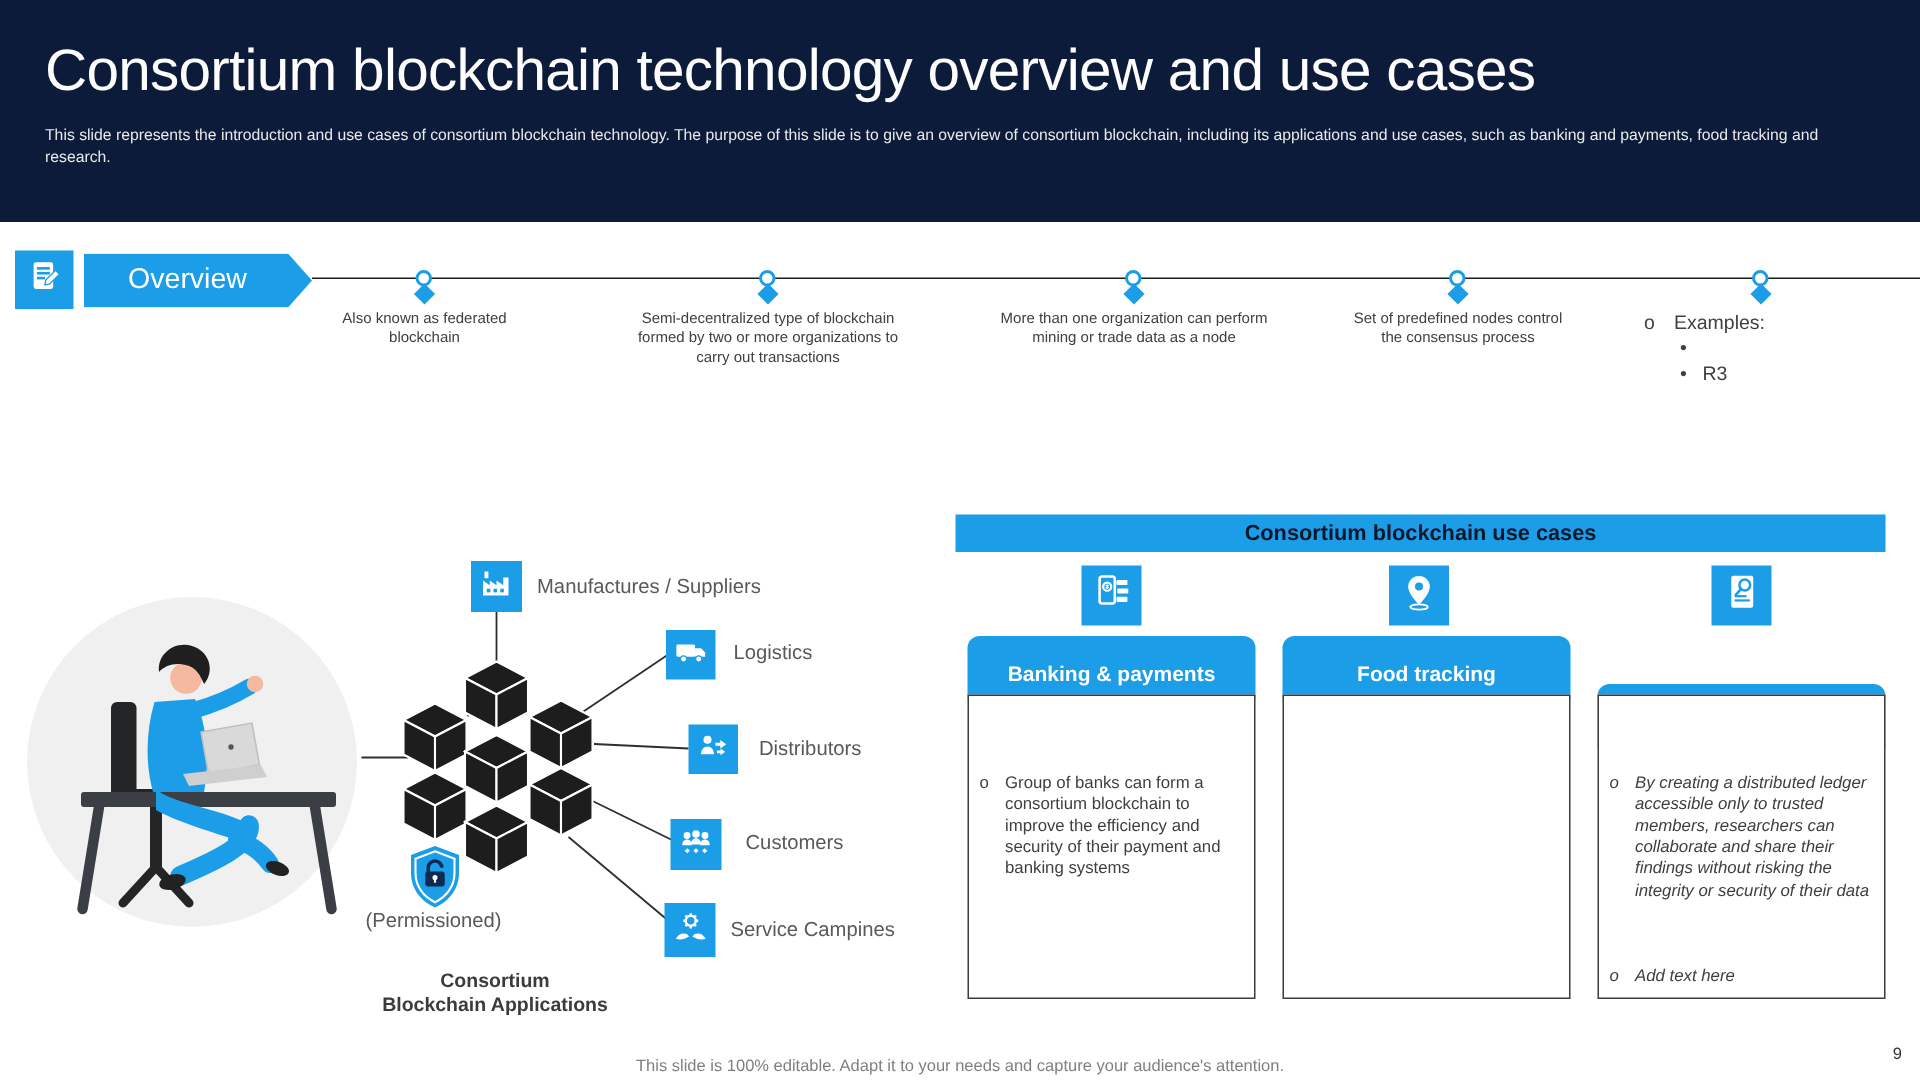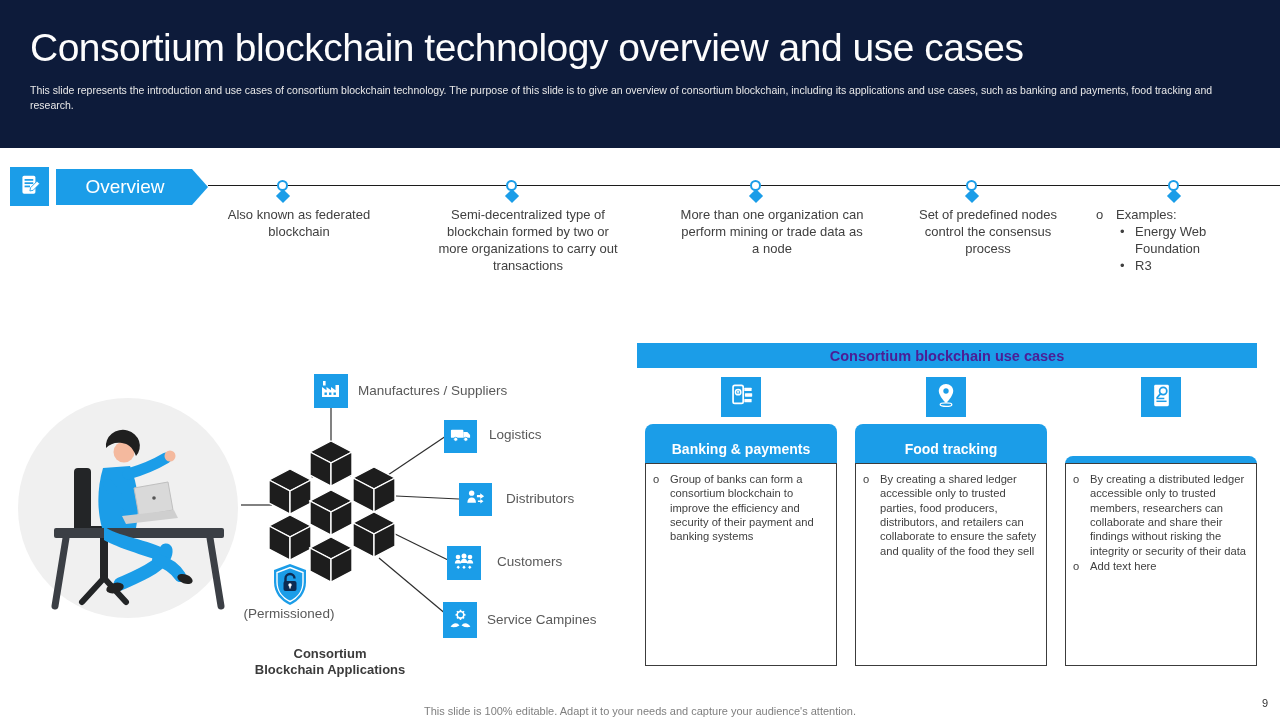--- a/index.html
+++ b/index.html
@@ -17,42 +17,42 @@
   .hdr-sub { left:30px; top:83px; width:1222px; font-size:10.5px; line-height:1.4; color:#e9e9e9; }
 
   
   .ov-icon { left:10px; top:167px; width:39px; height:39px; background:#1b9de8; display:flex; align-items:center; justify-content:center; }
   .ov-banner { left:56px; top:169px; width:152px; height:36px; background:#1b9de8;
     clip-path:polygon(0 0, calc(100% - 16px) 0, 100% 50%, calc(100% - 16px) 100%, 0 100%);
     color:#fff; font-weight:normal; font-size:19px; display:flex; align-items:center; justify-content:center; padding-right:14px; }
   .tl-line { left:208px; top:185px; width:1072px; height:0; border-top:1.5px solid #1c1c1c; }
   .pin-circle { width:11px; height:11px; border-radius:50%; background:#fff; border:2px solid #1b9de8; top:180px; }
   .pin-diamond { width:10px; height:10px; background:#1b9de8; transform:rotate(45deg); top:191px; }
-  .tl-text { top:206px; font-size:13px; line-height:1.32; color:#404040; text-align:center;margin-left:16px; }
+  .tl-text { top:206px; font-size:10px; line-height:1.32; color:#404040; text-align:center; }
   .ex-block { left:1096px; top:206px; width:172px; font-size:13px; line-height:1.32; color:#404040; }
   .ex-row { display:flex; }
   .ex-row .m { width:20px; flex:none; }
   .ex-sub { margin-left:24px; }
   .ex-sub .ex-row .m { width:15px; }
 
   
   .label-gray { font-size:13.5px; color:#595959; white-space:nowrap; }
   .node-icon { background:#1b9de8; display:flex; align-items:center; justify-content:center; }
   .perm { left:214px; top:606px; width:150px; text-align:center; font-size:13.5px; color:#595959; }
   .caption { left:240px; top:646px; width:180px; text-align:center; font-weight:bold; font-size:13px; line-height:1.25; color:#3b3b3b; }
 
   
-  .uc-banner { left:637px; top:343px; width:620px; height:25px; background:#1b9de8; color:#4c1d95;
+  .uc-banner { left:637px; top:343px; width:620px; height:25px; background:#1b9de8; color:#0f172a;
     font-weight:bold; font-size:14.5px; display:flex; align-items:center; justify-content:center; }
   .uc-icon { top:377px; width:40px; height:40px; background:#1b9de8; display:flex; align-items:center; justify-content:center; }
   .uc-head { top:424px; width:192px; height:50px; background:#1b9de8; border-radius:8px; color:#fff;
     font-weight:bold; font-size:14px; display:flex; align-items:center; justify-content:center; }
   .uc-box { top:463px; width:192px; height:203px; border:1px solid #3c3c3c; background:#fff;
     padding:8px 7px 6px 7px; font-size:11.2px; line-height:1.28; color:#3f3f3f; }
-  .uc-bullet { display:flex; margin-bottom:1px; }
+  .uc-bullet { display:flex; margin-bottom:1px;margin-top:43px; }
   .uc-bullet::before { content:"o"; width:17px; flex:none; }
 
   
   .footer-note { left:0; top:705px; width:1280px; text-align:center; font-size:11px; color:#7f7f7f; }
   .page-num { right:12px; top:697px; font-size:11px; color:#333; }
 </style>
 </head>
 <body>
 
 <div class="abs hdr">
@@ -93,21 +93,20 @@
 <div class="abs tl-text" style="left:902px;width:140px;">Set of predefined nodes control the consensus process</div>
 
 <div class="abs ex-block">
   <div class="ex-row">
     <span class="m">o</span>
     <span>Examples:</span>
   </div>
   <div class="ex-sub">
     <div class="ex-row">
       <span class="m">•</span>
-      <span>Energy Web Foundation</span>
     </div>
     <div class="ex-row">
       <span class="m">•</span>
       <span>R3</span>
     </div>
   </div>
 </div>
 
 <svg class="abs" style="left:18px;top:398px;" width="220" height="220" viewBox="0 0 220 220">
   <circle cx="110" cy="110" r="110" fill="#f0f0f0"></circle>
@@ -314,25 +313,22 @@
 <div class="abs uc-head" style="left:1065px;margin-top:32px;">
   <span>Research</span>
 </div>
 
 <div class="abs uc-box" style="left:645px;">
   <div class="uc-bullet">
       <span>Group of banks can form a consortium blockchain to improve the efficiency and security of their payment and banking systems</span>
     </div>
 </div>
 <div class="abs uc-box" style="left:855px;">
-  <div class="uc-bullet">
-      <span>By creating a shared ledger accessible only to trusted parties, food producers, distributors, and retailers can collaborate to ensure the safety and quality of the food they sell</span>
-    </div>
-</div>
-<div class="abs uc-box" style="left:1065px;">
+</div>
+<div class="abs uc-box" style="left:1065px;font-style:italic;">
   <div class="uc-bullet">
       <span>By creating a distributed ledger accessible only to trusted members, researchers can collaborate and share their findings without risking the integrity or security of their data</span>
     </div>
   <div class="uc-bullet">
       <span>Add text here</span>
     </div>
 </div>
 
 <div class="abs footer-note">This slide is 100% editable. Adapt it to your needs and capture your audience's attention.</div>
 <div class="abs page-num">9</div>

